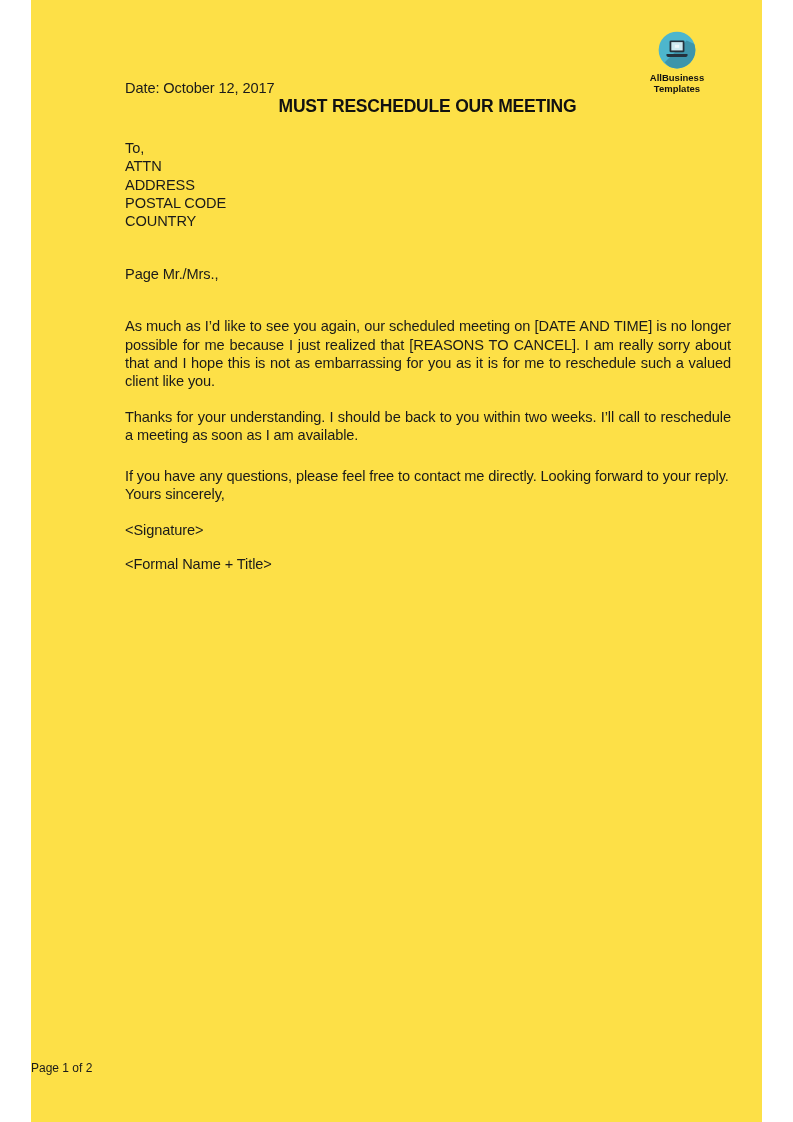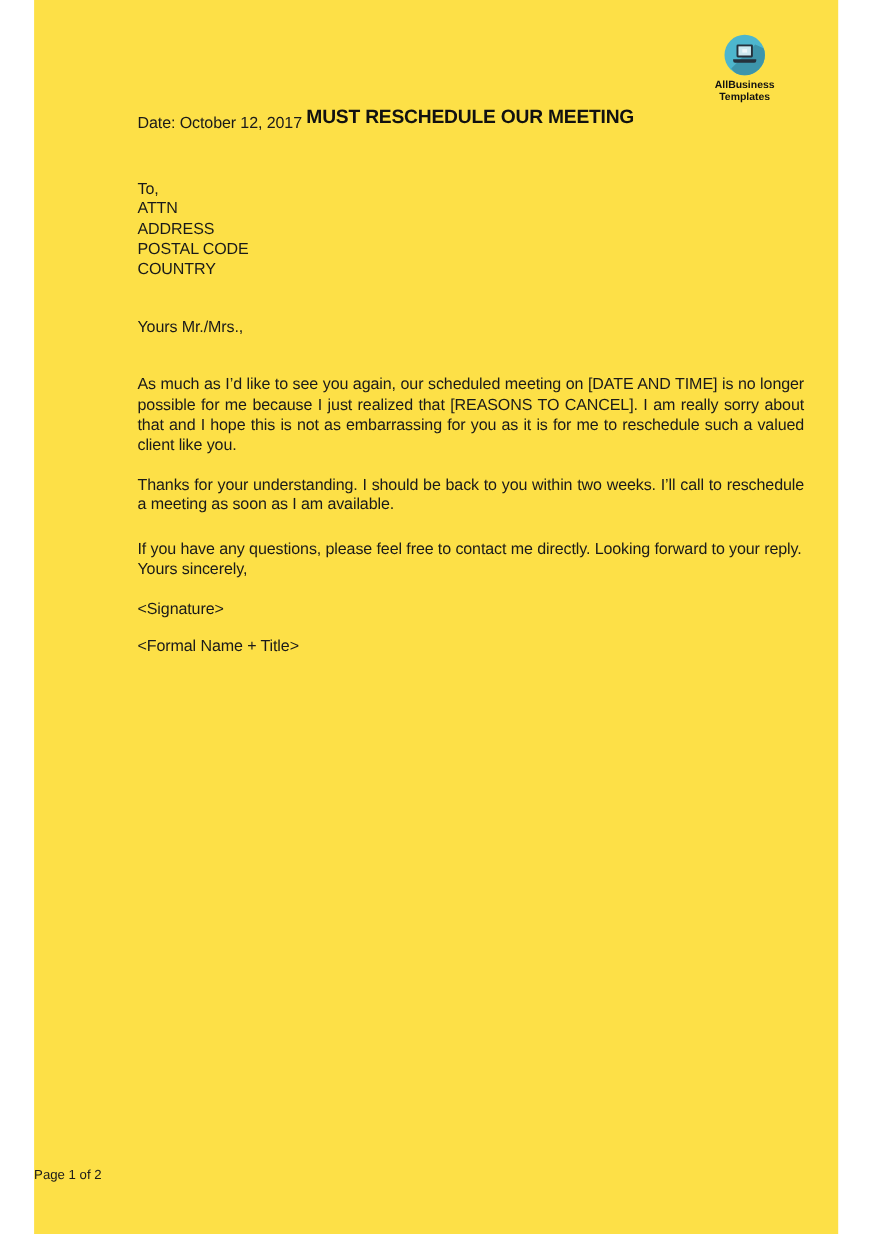--- a/index.html
+++ b/index.html
@@ -53,21 +53,21 @@
     position: absolute;
     top: 96px;
     left: 0;
     width: 793px;
     text-align: center;
     font-size: 17.5px;
     font-weight: bold;
     color: #111111;
     letter-spacing: -0.2px;
   }
-  .date-line   { margin-top: 103px; }
+  .date-line   { margin-top: 79px; }
   .recipient   { margin-top: 42px; }
   .subject     { margin-top: 47px; }
   .salutation  { margin-top: 35px; }
   .para-1      { margin-top: 34px; text-align: justify; }
   .para-2      { margin-top: 18px; text-align: justify; }
   .para-3      { margin-top: 22px; text-align: justify; }
   .closing     { margin-top: 0; }
   .ph-name     { margin-top: 18px; }
   .ph-signature{ margin-top: 18px; }
   .ph-formal   { margin-top: 16px; }
@@ -119,21 +119,21 @@
 
     <div class="recipient">
       <p>To,</p>
       <p>ATTN</p>
       <p>ADDRESS</p>
       <p>POSTAL CODE</p>
       <p>COUNTRY</p>
     </div>
 
 
-    <p class="salutation">Yours Mr./Mrs.,</p>
+    <p class="salutation">Page Mr./Mrs.,</p>
 
     <p class="para-1">As much as I’d like to see you again, our scheduled meeting on [DATE AND TIME] is no longer possible for me because I just realized that [REASONS TO CANCEL]. I am really sorry about that and I hope this is not as embarrassing for you as it is for me to reschedule such a valued client like you.</p>
 
     <p class="para-2">Thanks for your understanding. I should be back to you within two weeks. I’ll call to reschedule a meeting as soon as I am available.</p>
 
     <p class="para-3">If you have any questions, please feel free to contact me directly. Looking forward to your reply.</p>
     <p class="closing">Yours sincerely,</p>
 
 
     <p class="ph-signature">&lt;Signature&gt;</p>

